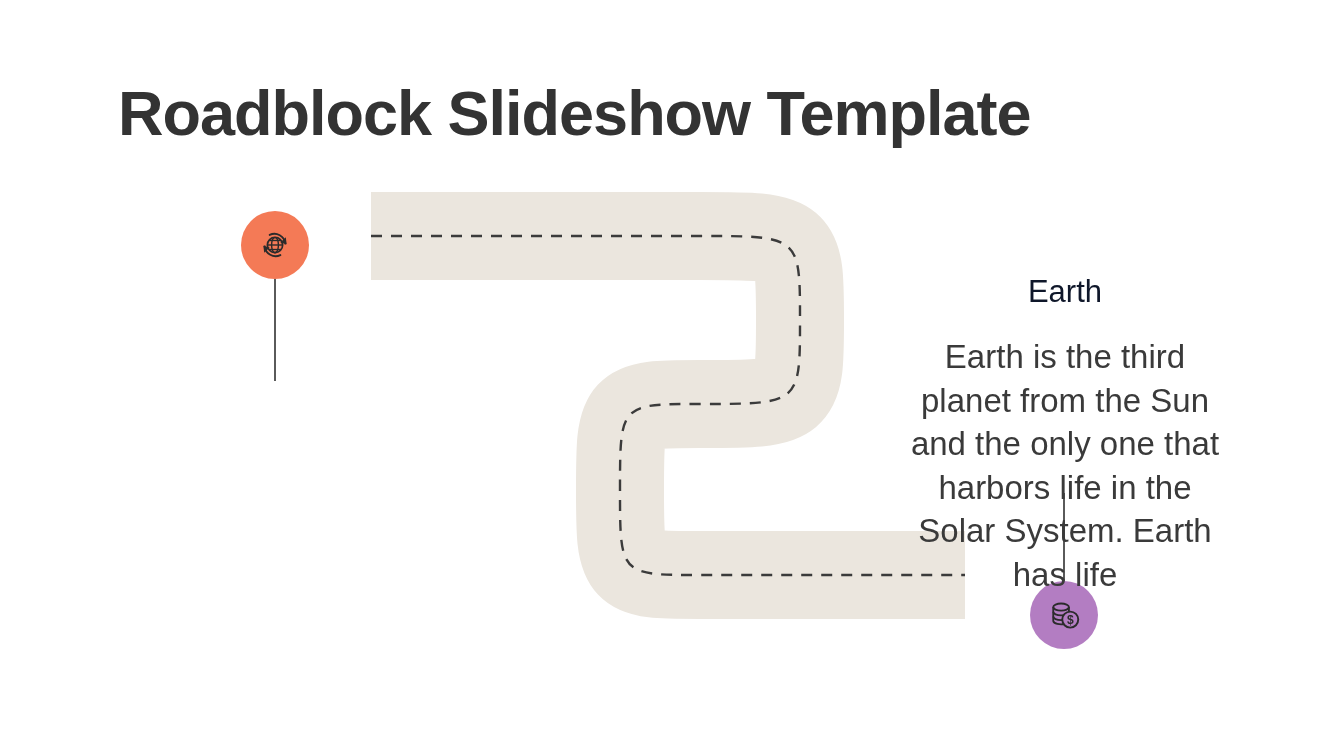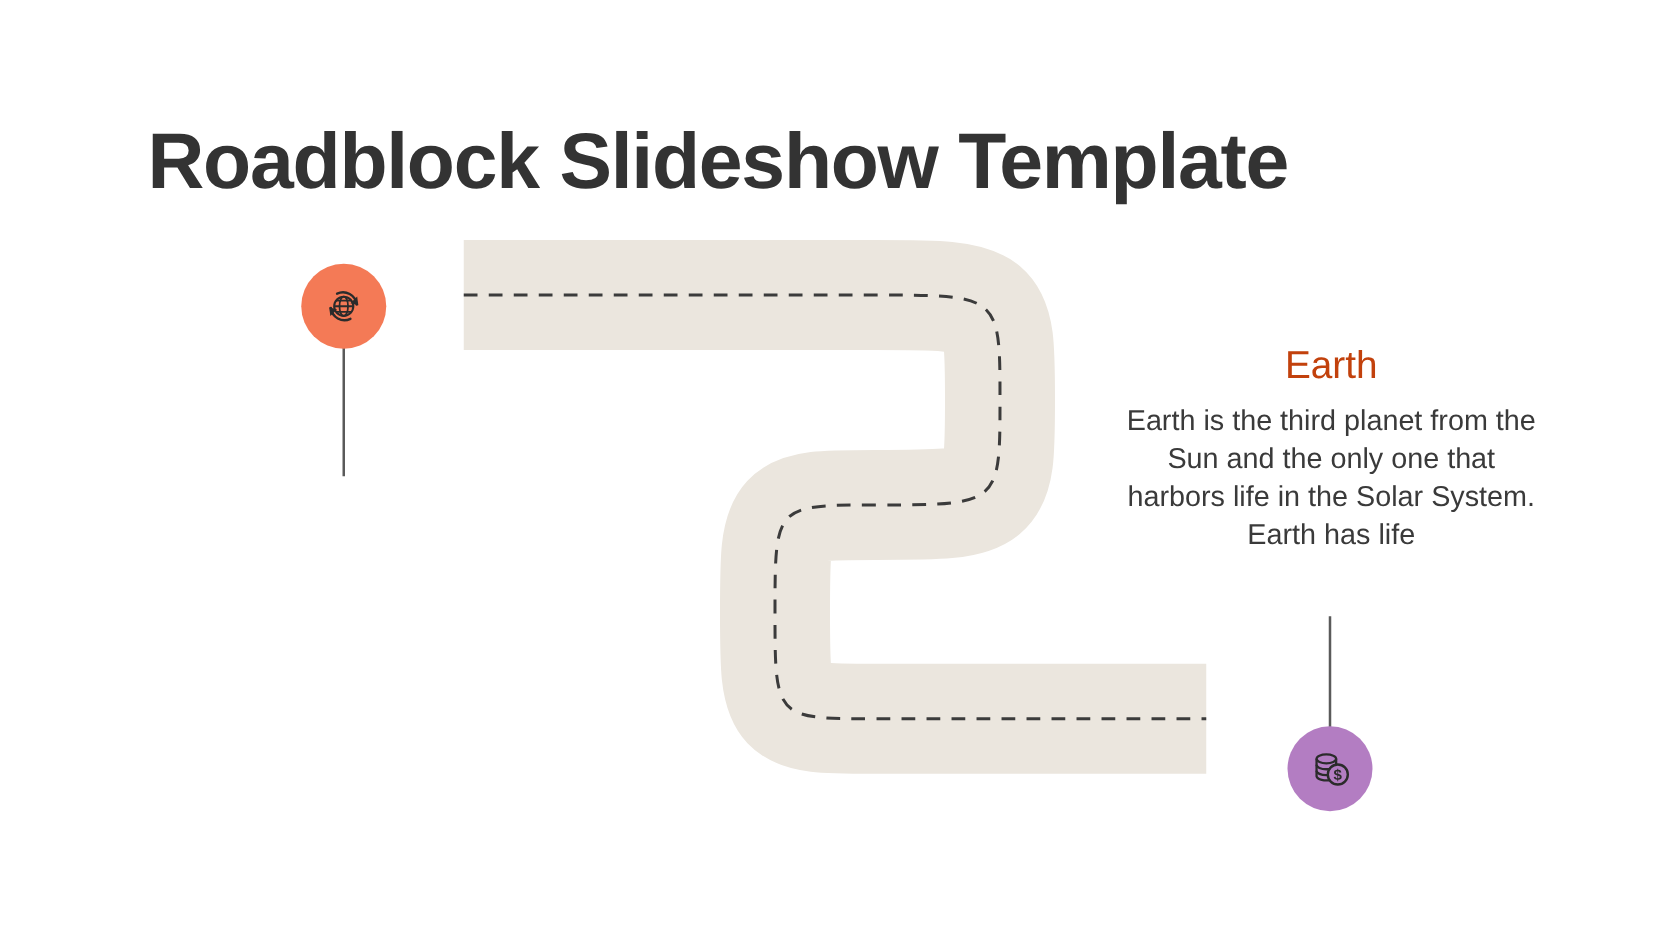--- a/index.html
+++ b/index.html
@@ -21,21 +21,21 @@
     left: 0; top: 0;
     width: 1338px;
     height: 753px;
     background: #ffffff;
   }
 
   
   #page-title {
     position: absolute;
     left: 118px;
-    top: 96px;
+    top: 80px;
     width: 1100px;
     font-size: 63px;
     font-weight: bold;
     letter-spacing: -1.0px;
     color: #333333;
     line-height: 1.05;
     white-space: nowrap;
   }
 
   
@@ -80,31 +80,31 @@
   #earth-marker-stem {
     left: 1063px;
     top: 493px;
     height: 92px;
   }
 
   
   .block-heading {
     font-size: 31px;
     font-weight: normal;
-    color: #c2410c;
+    color: #0f172a;
     text-align: center;
     line-height: 1.1;
   }
   .block-body {
-    font-size: 23px;
+    font-size: 33px;
     font-weight: normal;
     color: #3a3a3a;
     text-align: center;
     line-height: 1.32;
-    margin-top: 12px;
+    margin-top: 26px;
   }
 
   #mars-block {
     position: absolute;
     left: 110px;
     top: 380px;
     width: 330px;
   }
   #earth-block {
     position: absolute;

